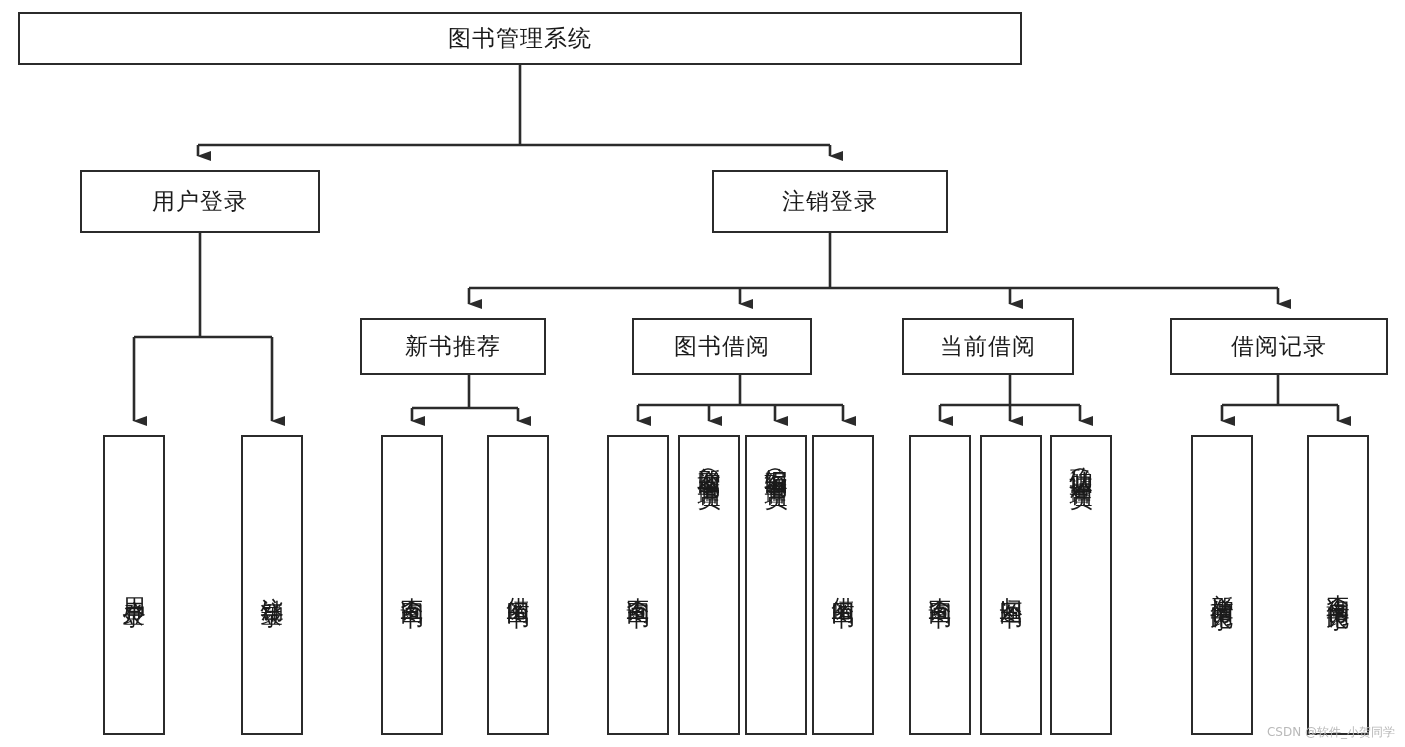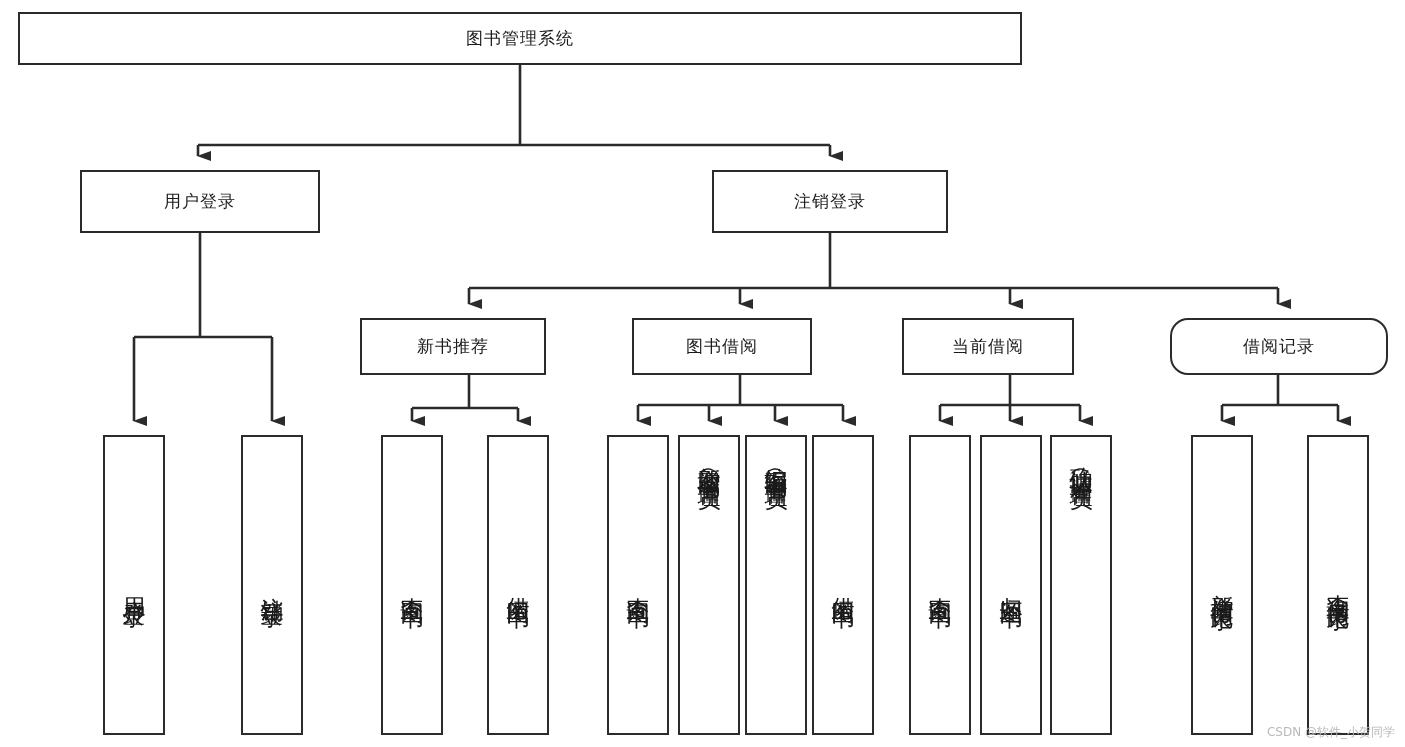--- a/index.html
+++ b/index.html
@@ -31,21 +31,21 @@
     box-sizing: border-box;
     background: #ffffff;
     border: 2.5px solid #2b2b2b;
     display: flex;
     align-items: center;
     justify-content: center;
     color: #1a1a1a;
     z-index: 3;
   }
   .node.h-node {
-    font-size: 17px;
+    font-size: 23px;
     letter-spacing: 1px;
   }
   .node.v-node {
     align-items: flex-start;
     padding-top: 12px;
   }
   .vtext {
     writing-mode: vertical-rl;
     text-orientation: upright;
     font-size: 23px;
@@ -142,21 +142,21 @@
   </div>
 
   <div class="node h-node" style="left:632px; top:318px; width:180px; height:57px;">
     <span>图书借阅</span>
   </div>
 
   <div class="node h-node" style="left:902px; top:318px; width:172px; height:57px;">
     <span>当前借阅</span>
   </div>
 
-  <div class="node h-node" style="left:1170px; top:318px; width:218px; height:57px;border-radius:18px;">
+  <div class="node h-node" style="left:1170px; top:318px; width:218px; height:57px;">
     <span>借阅记录</span>
   </div>
 
   <div class="node v-node mid" style="left:103px; top:435px; width:62px; height:300px;">
     <span class="vtext">用户登录</span>
   </div>
 
   <div class="node v-node mid" style="left:241px; top:435px; width:62px; height:300px;">
     <span class="vtext">注销登录</span>
   </div>

